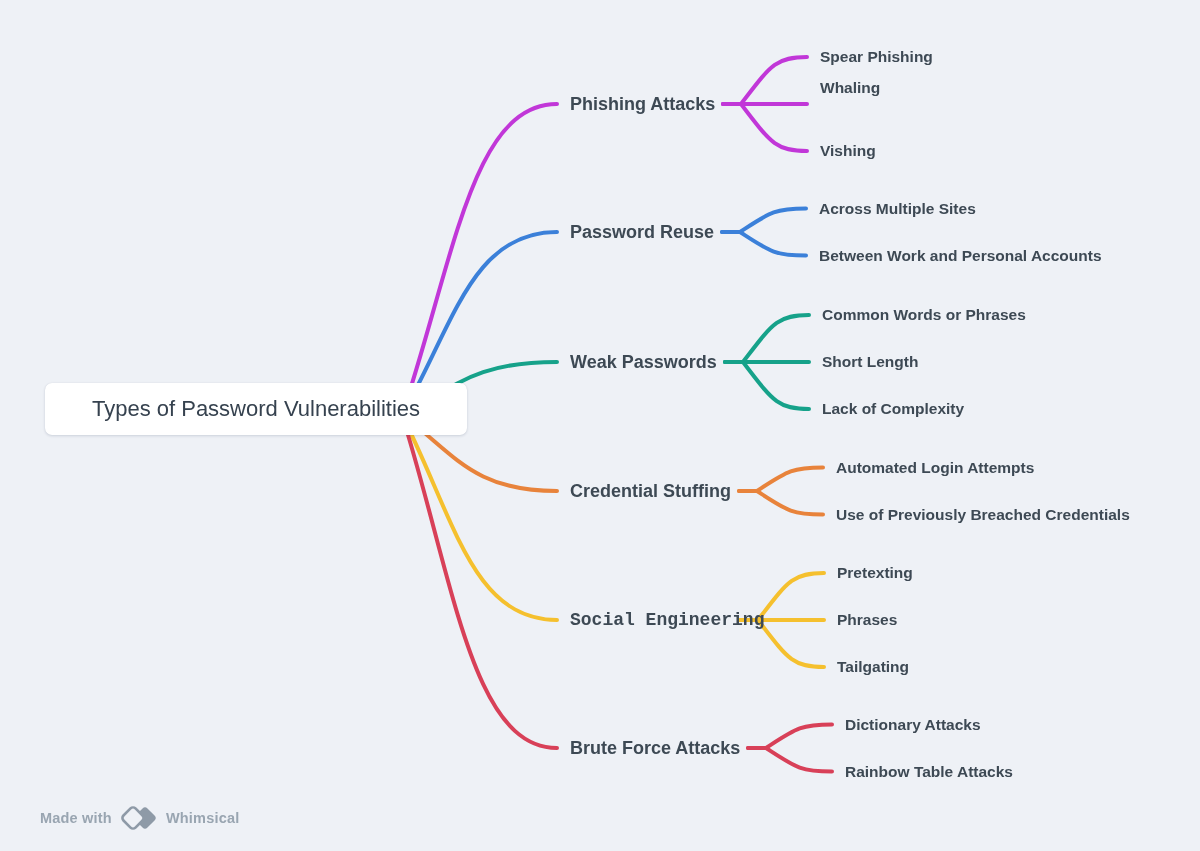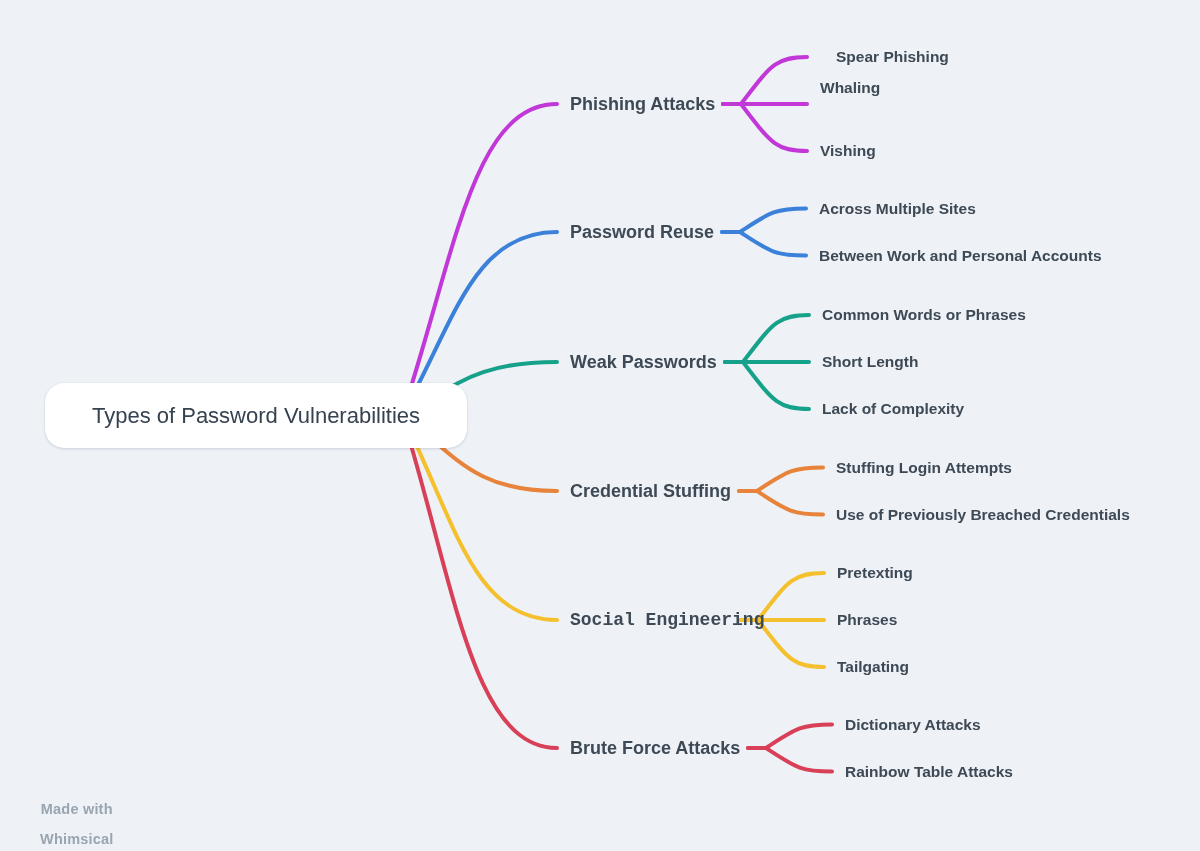--- a/index.html
+++ b/index.html
@@ -5,22 +5,22 @@
   html,body{margin:0;padding:0;}
   body{font-family:"Liberation Sans", sans-serif;}
   #stage{
     position:relative;
     width:1200px;height:851px;
     overflow:hidden;
     background:#eef1f6;
   }
   #wires{position:absolute;left:0;top:0;z-index:1;}
   #root-node{
-    position:absolute;left:45px;top:383px;width:422px;height:65px;
-    background:#ffffff;border-radius:19px;
+    position:absolute;left:45px;top:383px;width:422px;height:52px;
+    background:#ffffff;border-radius:7px;
     box-shadow:0 1px 3px rgba(9,30,66,.14), 0 0 1px rgba(9,30,66,.10);
     display:flex;align-items:center;justify-content:center;
     z-index:2;
     font-size:22px;font-weight:500;color:#36424f;
     white-space:nowrap;
   }
   .branch-label{
     position:absolute;transform:translateY(-50%);
     white-space:nowrap;z-index:3;
     font-size:18px;font-weight:600;color:#3d4954;
@@ -29,21 +29,21 @@
   .child-label{
     position:absolute;transform:translateY(-50%);
     white-space:nowrap;z-index:3;
     font-size:15.5px;font-weight:600;color:#3d4954;
     cursor:default;
   }
   #footer{
     position:absolute;left:40px;top:801px;height:34px;
     display:flex;align-items:center;gap:7px;z-index:3;
     color:#99a5b1;font-size:14.5px;font-weight:700;letter-spacing:.2px;
-    text-decoration:none;cursor:pointer;flex-direction:column;
+    text-decoration:none;cursor:pointer;
   }
   #footer .logo{display:block;}
 </style>
 </head>
 <body>
 
 <div id="stage" style="background: rgb(238, 241, 246);">
 
   <svg id="wires" width="1200" height="851" viewBox="0 0 1200 851">
       <path d="M 402 415 C 454 259.5, 472 104, 557 104" fill="none" stroke="#c137d8" stroke-width="4" stroke-linecap="round" stroke-linejoin="round"></path>
@@ -74,32 +74,32 @@
   <div id="footer">
     <span>Made with</span>
     <svg class="logo" width="40" height="34" viewBox="0 0 40 34">
       <rect id="logo-solid" x="17.5" y="8.5" width="17" height="17" rx="3.5" transform="rotate(45 26 17)" fill="#8e9aa7"></rect>
       <rect id="logo-outline" x="5.5" y="8.5" width="17" height="17" rx="3.5" fill="#eef1f6" stroke-width="2.6" transform="rotate(45 14 17)" stroke="#8e9aa7"></rect>
     </svg>
     <span>Whimsical</span>
   </div>
 
 <div class="branch-label" style="left: 570px; top: 104px;">Phishing Attacks</div>
-    <div class="child-label" style="left: 820px; top: 57px; margin-left: 16px;">Spear Phishing</div>
+    <div class="child-label" style="left: 820px; top: 57px;">Spear Phishing</div>
     <div class="child-label" style="left: 820px; top: 88px;">Whaling</div>
     <div class="child-label" style="left: 820px; top: 151px;">Vishing</div>
     <div class="branch-label" style="left: 570px; top: 232px;">Password Reuse</div>
     <div class="child-label" style="left: 819px; top: 208.5px;">Across Multiple Sites</div>
     <div class="child-label" style="left: 819px; top: 255.5px;">Between Work and Personal Accounts</div>
     <div class="branch-label" style="left: 570px; top: 362px;">Weak Passwords</div>
     <div class="child-label" style="left: 822px; top: 315px;">Common Words or Phrases</div>
     <div class="child-label" style="left: 822px; top: 362px;">Short Length</div>
     <div class="child-label" style="left: 822px; top: 409px;">Lack of Complexity</div>
     <div class="branch-label" style="left: 570px; top: 491px;">Credential Stuffing</div>
-    <div class="child-label" style="left: 836px; top: 467.5px;">Stuffing Login Attempts</div>
+    <div class="child-label" style="left: 836px; top: 467.5px;">Automated Login Attempts</div>
     <div class="child-label" style="left: 836px; top: 514.5px;">Use of Previously Breached Credentials</div>
     <div class="branch-label" style="left: 570px; top: 620px; font-family: Liberation Mono, monospace;">Social Engineering</div>
     <div class="child-label" style="left: 837px; top: 573px;">Pretexting</div>
     <div class="child-label" style="left: 837px; top: 620px;">Phrases</div>
     <div class="child-label" style="left: 837px; top: 667px;">Tailgating</div>
     <div class="branch-label" style="left: 570px; top: 748px;">Brute Force Attacks</div>
     <div class="child-label" style="left: 845px; top: 724.5px; text-align: center;">Dictionary Attacks</div>
     <div class="child-label" style="left: 845px; top: 771.5px;">Rainbow Table Attacks</div>
   </div>
 

